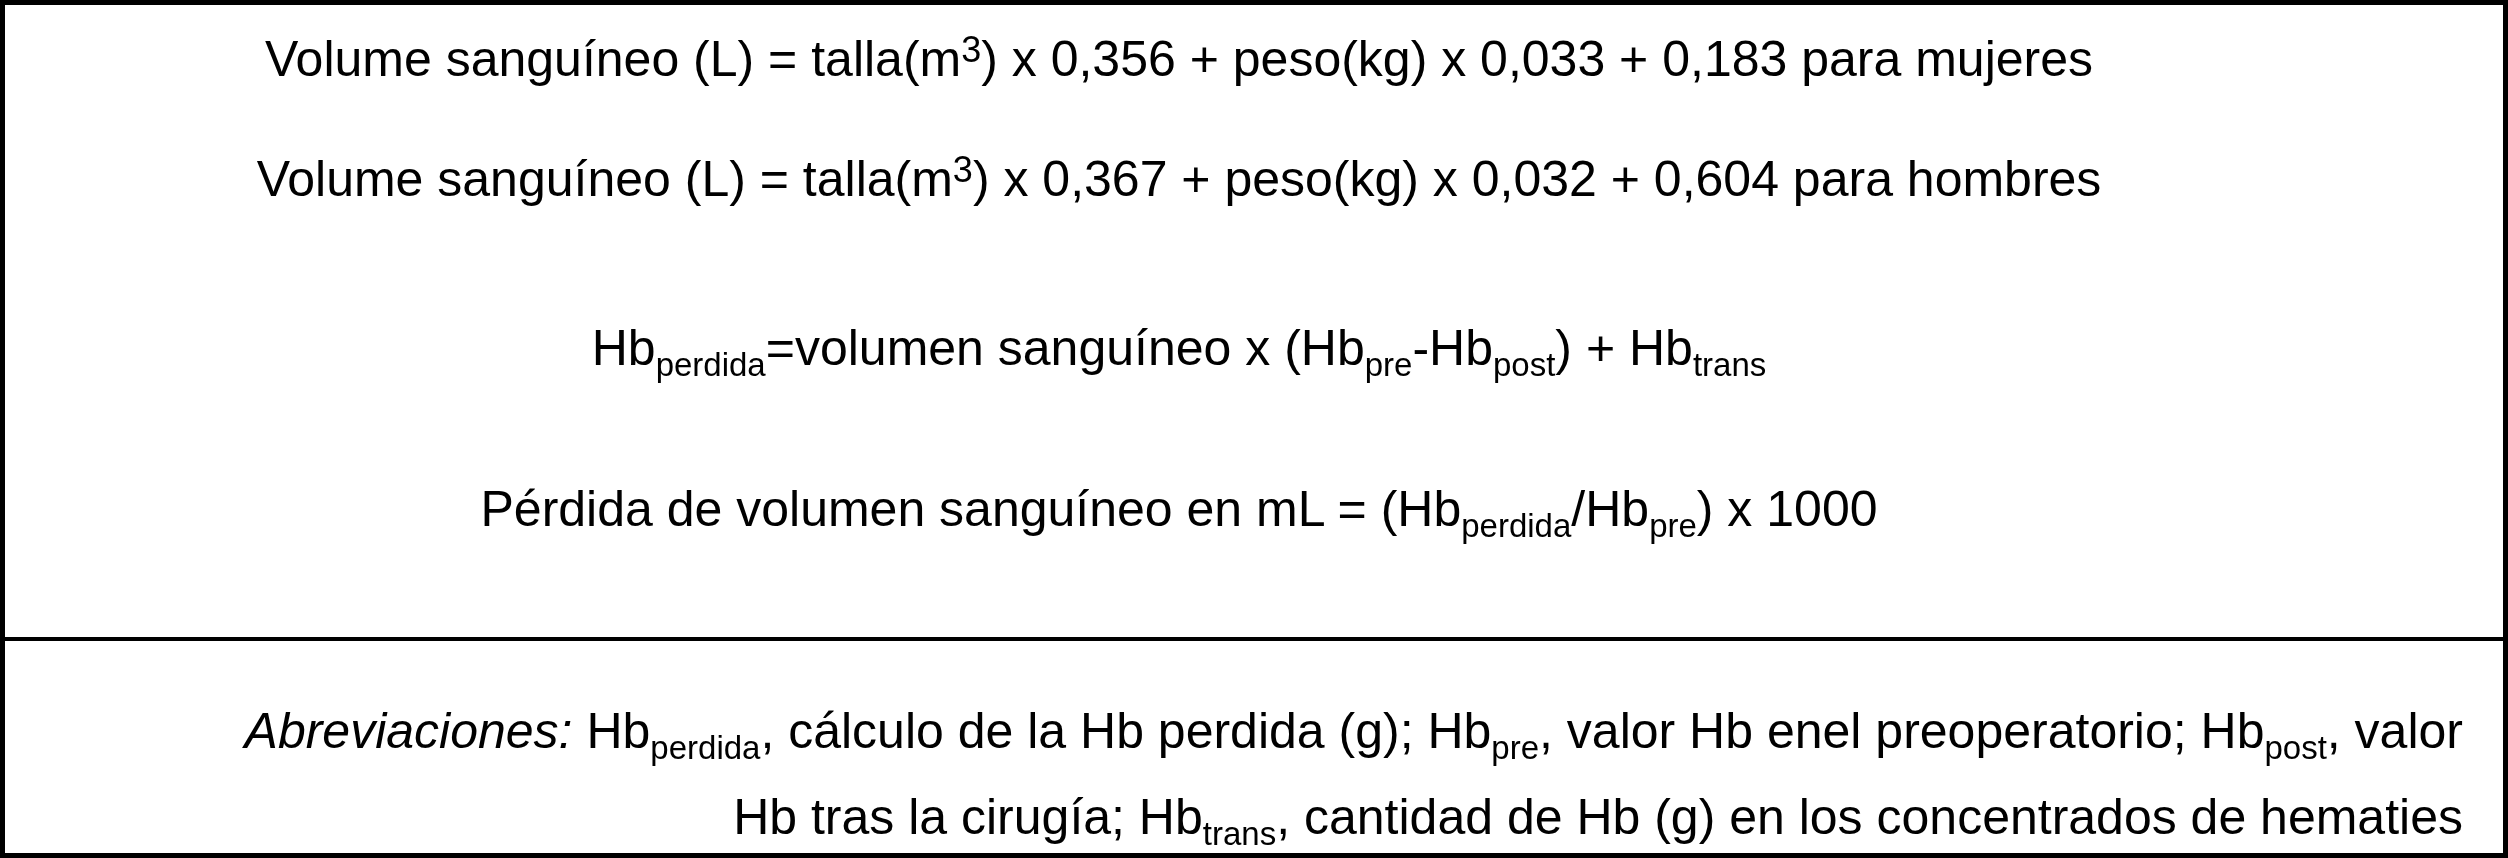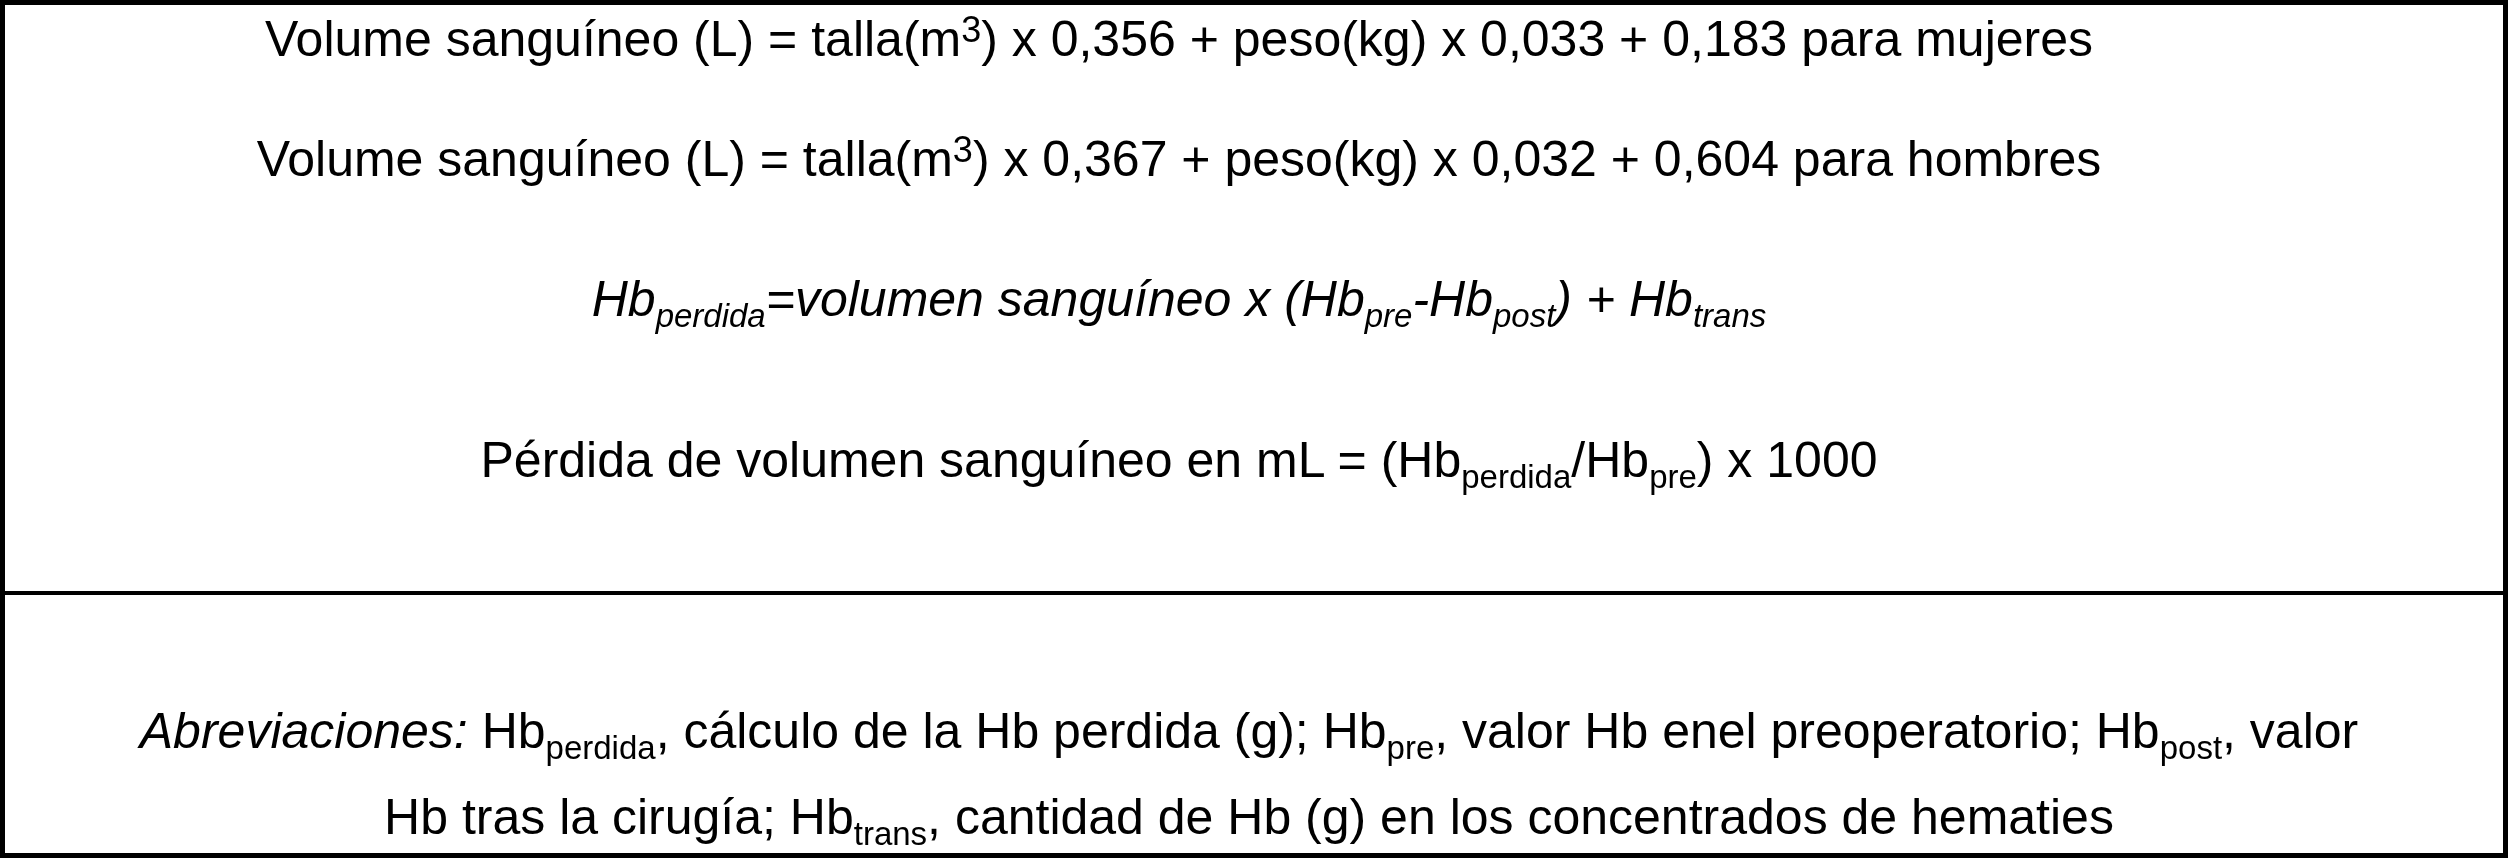--- a/index.html
+++ b/index.html
@@ -15,38 +15,38 @@
     background: #ffffff;
     color: #000000;
     font-family: "Liberation Sans", sans-serif;
     display: flex;
     flex-direction: column;
     overflow: hidden;
   }
   .formulas {
     box-sizing: border-box;
     height: 683px;
-    padding-top: 4px;
+    padding-top: 24px;
     padding-right: 150px;
     text-align: center;
   }
   .formula-line {
     font-size: 50px;
     line-height: 60px;
     white-space: nowrap;
   }
   .fl2 { margin-top: 55px; text-align: center; }
-  .fl3 { margin-top: 75px; font-style: italic; }
+  .fl3 { margin-top: 104px; }
   .fl4 { margin-top: 95px; }
   .footnote {
     box-sizing: border-box;
     flex: 1;
     border-top: 4px solid #000000;
-    padding: 106px 40px 0 30px;
-    text-align: center;
+    padding: 60px 40px 0 30px;
+    text-align: right;
   }
   .footnote-line {
     font-size: 50px;
     line-height: 60px;
     white-space: nowrap;
   }
   .footnote-line + .footnote-line { margin-top: 20px; }
   span.sub {
     font-size: 66%;
     position: relative;

